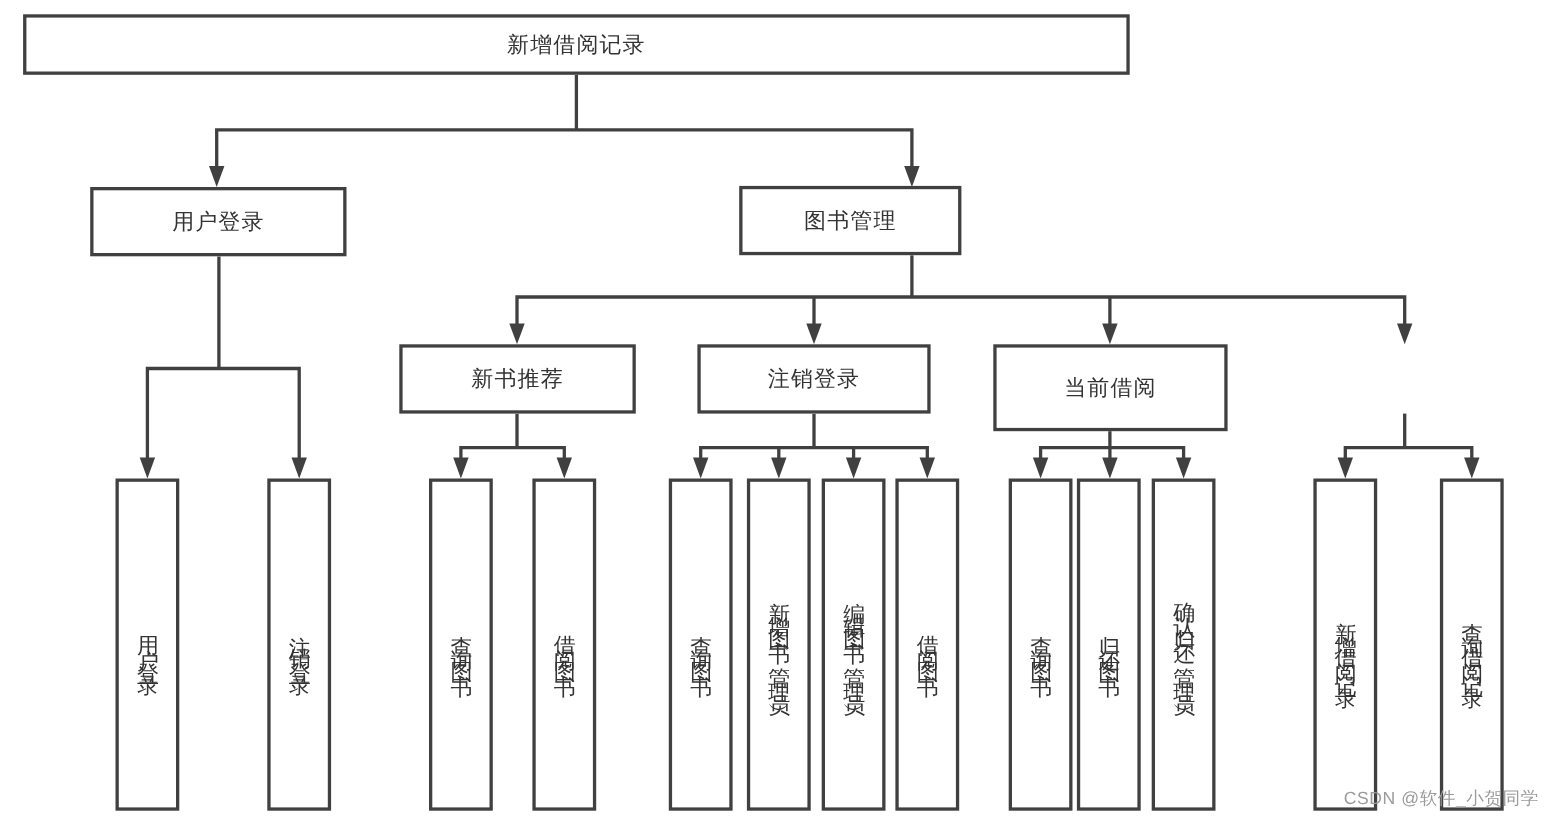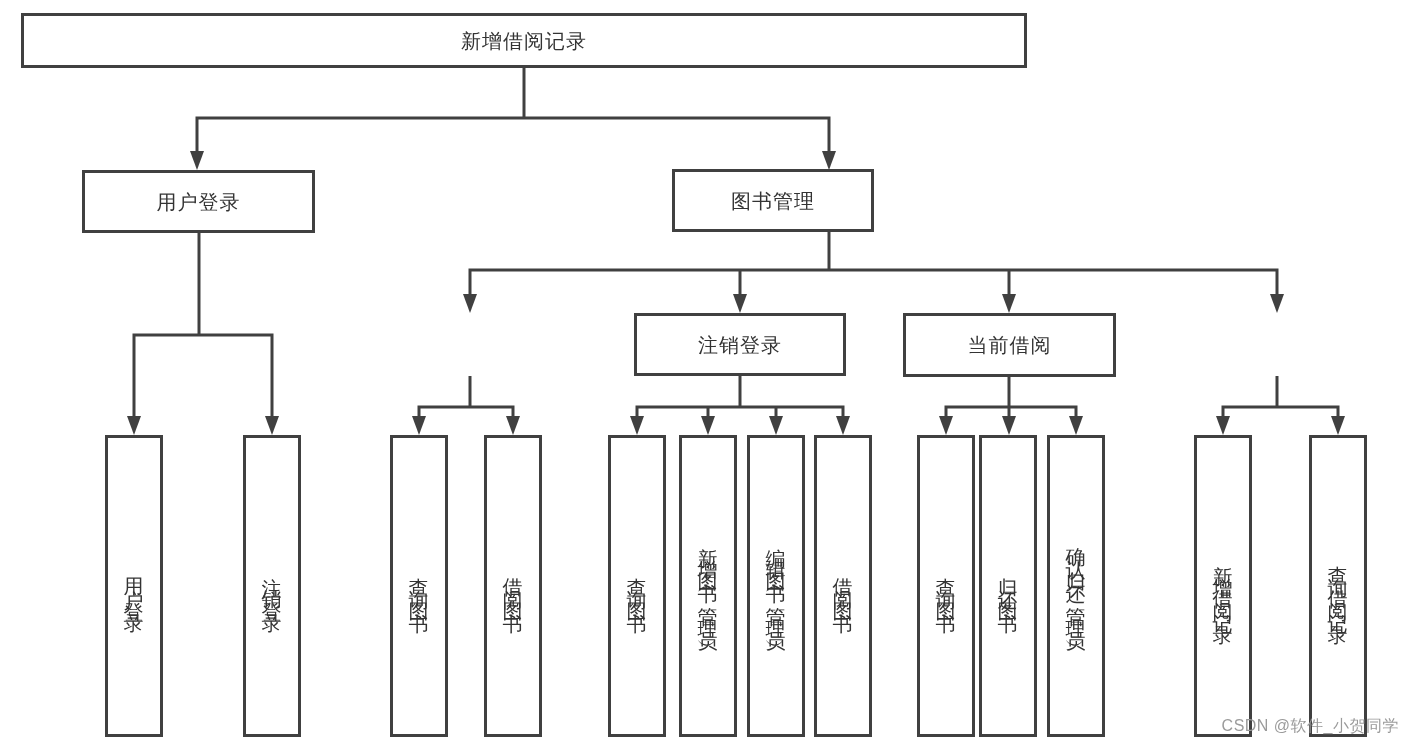--- a/index.html
+++ b/index.html
@@ -112,24 +112,27 @@
     <span>新增借阅记录</span>
   </div>
 
   <div class="node" style="left:82px;top:170px;width:233px;height:63px">
     <span>用户登录</span>
   </div>
   <div class="node" style="left:672px;top:169px;width:202px;height:63px">
     <span>图书管理</span>
   </div>
 
+  <div class="node" style="left:363px;top:313px;width:215px;height:63px">
+    <span>新书推荐</span>
+  </div>
   <div class="node" style="left:634px;top:313px;width:212px;height:63px">
     <span>注销登录</span>
   </div>
-  <div class="node" style="left:903px;top:313px;width:213px;height:64px">
+  <div class="node" style="left:903px;top:313px;width:213px;height:79px">
     <span>当前借阅</span>
   </div>
 
   <div class="node leaf" style="left:105px;top:435px;width:58px;height:302px">
     <span class="vtext">用户登录</span>
   </div>
   <div class="node leaf" style="left:243px;top:435px;width:58px;height:302px">
     <span class="vtext">注销登录</span>
   </div>
   <div class="node leaf" style="left:390px;top:435px;width:58px;height:302px">

